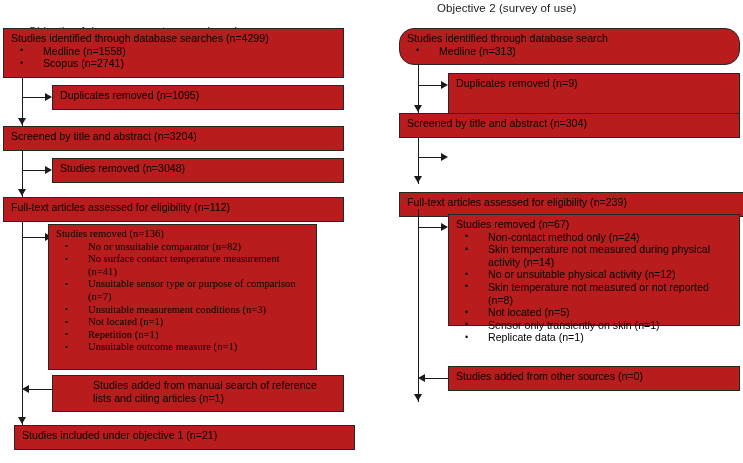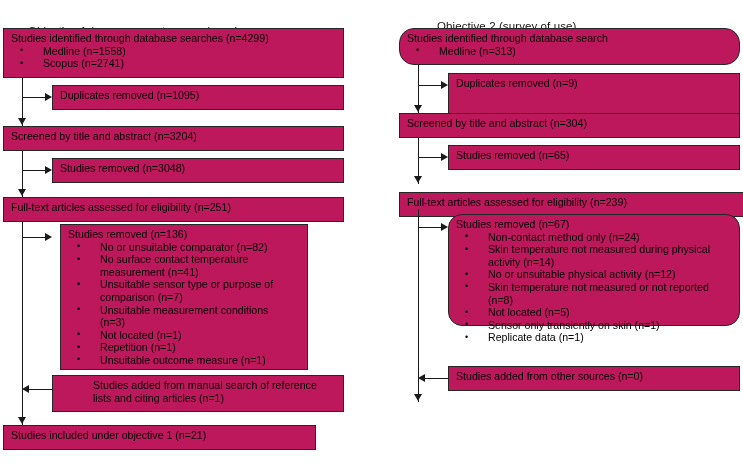--- a/index.html
+++ b/index.html
@@ -24,21 +24,21 @@
     font-size: 11.5px;
     line-height: 14px;
     color: #1a1a1a;
     white-space: nowrap;
     letter-spacing: 0.1px;
   }
   .node {
     position: absolute;
     box-sizing: border-box;
     border: 1.3px solid #262626;
-    background: #be185d;
+    background: #b91c1c;
     padding: 3px 10px 3px 7px;
     font-size: 10.6px;
     line-height: 12.6px;
     color: #000000;
   }
   .node .headline {
     display: block;
     white-space: nowrap;
   }
   .node .headline.wrap {
@@ -131,53 +131,53 @@
   <div class="vline" style="left:22px; top:151px; height:46px;"></div>
   <div class="hline" style="left:22px; top:170px; width:26px;"></div>
   <div class="arrow-right" style="left:45px; top:166px;"></div>
   <div class="arrow-down" style="left:18.1px; top:189px;"></div>
 
   <div class="node" style="left:52px; top:158px; width:292px; height:25px;">
     <span class="headline">Studies removed (n=3048)</span>
   </div>
 
   <div class="node" style="left:3px; top:197px; width:341px; height:25px;">
-    <span class="headline">Full-text articles assessed for eligibility (n=251)</span>
+    <span class="headline">Full-text articles assessed for eligibility (n=112)</span>
   </div>
 
   <div class="vline" style="left:22px; top:222px; height:203px;"></div>
   <div class="hline" style="left:22px; top:237px; width:26px;"></div>
   <div class="arrow-right" style="left:45px; top:233px;"></div>
   <div class="arrow-down" style="left:18.1px; top:417px;"></div>
 
-  <div class="node" style="left:60px; top:224px; width:248px; height:146px;">
+  <div class="node" style="left:48px; top:224px; width:269px; height:146px;font-family:Liberation Serif, serif;">
     <span class="headline">Studies removed (n=136)</span>
     <ul class="bullets">
       <li>No or unsuitable comparator (n=82)</li>
       <li>No surface contact temperature measurement (n=41)</li>
       <li>Unsuitable sensor type or purpose of comparison (n=7)</li>
       <li>Unsuitable measurement conditions (n=3)</li>
       <li>Not located (n=1)</li>
       <li>Repetition (n=1)</li>
       <li>Unsuitable outcome measure (n=1)</li>
     </ul>
   </div>
 
   <div class="hline" style="left:29px; top:389px; width:23px;"></div>
   <div class="arrow-left" style="left:22px; top:385px;"></div>
 
   <div class="node" style="left:52px; top:375px; width:292px; height:37px;">
     <span class="headline wrap">Studies added from manual search of reference lists and citing articles (n=1)</span>
   </div>
 
-  <div class="node" style="left:3px; top:425px; width:313px; height:25px;">
+  <div class="node" style="left:14px; top:425px; width:341px; height:25px;">
     <span class="headline">Studies included under objective 1 (n=21)</span>
   </div>
 
-  <div class="col-title" style="left:437px; top:19px;">Objective 2 (survey of use)</div>
+  <div class="col-title" style="left:437px; top:1px;">Objective 2 (survey of use)</div>
 
   <div class="node" style="left:399px; top:28px; width:341px; height:37px;border-radius:15px;">
     <span class="headline">Studies identified through database search</span>
     <ul class="bullets">
       <li>Medline (n=313)</li>
     </ul>
   </div>
 
   <div class="vline" style="left:418px; top:65px; height:48px;"></div>
   <div class="hline" style="left:418px; top:85px; width:26px;"></div>
@@ -190,34 +190,31 @@
 
   <div class="node" style="left:399px; top:113px; width:341px; height:25px;">
     <span class="headline">Screened by title and abstract (n=304)</span>
   </div>
 
   <div class="vline" style="left:418px; top:138px; height:46px;"></div>
   <div class="hline" style="left:418px; top:157px; width:26px;"></div>
   <div class="arrow-right" style="left:441px; top:153px;"></div>
   <div class="arrow-down" style="left:414.1px; top:176px;"></div>
 
-  <div class="node" style="left:448px; top:145px; width:292px; height:25px;">
-    <span class="headline">Studies removed (n=65)</span>
-  </div>
 
   <div class="node" style="left:399px; top:192px; width:394px; height:25px;">
     <span class="headline">Full-text articles assessed for eligibility (n=239)</span>
   </div>
 
   <div class="vline" style="left:418px; top:209px; height:193px;"></div>
   <div class="hline" style="left:418px; top:227px; width:26px;"></div>
   <div class="arrow-right" style="left:441px; top:223px;"></div>
   <div class="arrow-down" style="left:414.1px; top:394px;"></div>
 
-  <div class="node" style="left:448px; top:214px; width:292px; height:112px;border-radius:14px;">
+  <div class="node" style="left:448px; top:214px; width:292px; height:112px;">
     <span class="headline">Studies removed (n=67)</span>
     <ul class="bullets">
       <li>Non-contact method only (n=24)</li>
       <li>Skin temperature not measured during physical activity (n=14)</li>
       <li>No or unsuitable physical activity (n=12)</li>
       <li>Skin temperature not measured or not reported (n=8)</li>
       <li>Not located (n=5)</li>
       <li>Sensor only transiently on skin (n=1)</li>
       <li>Replicate data (n=1)</li>
     </ul>

